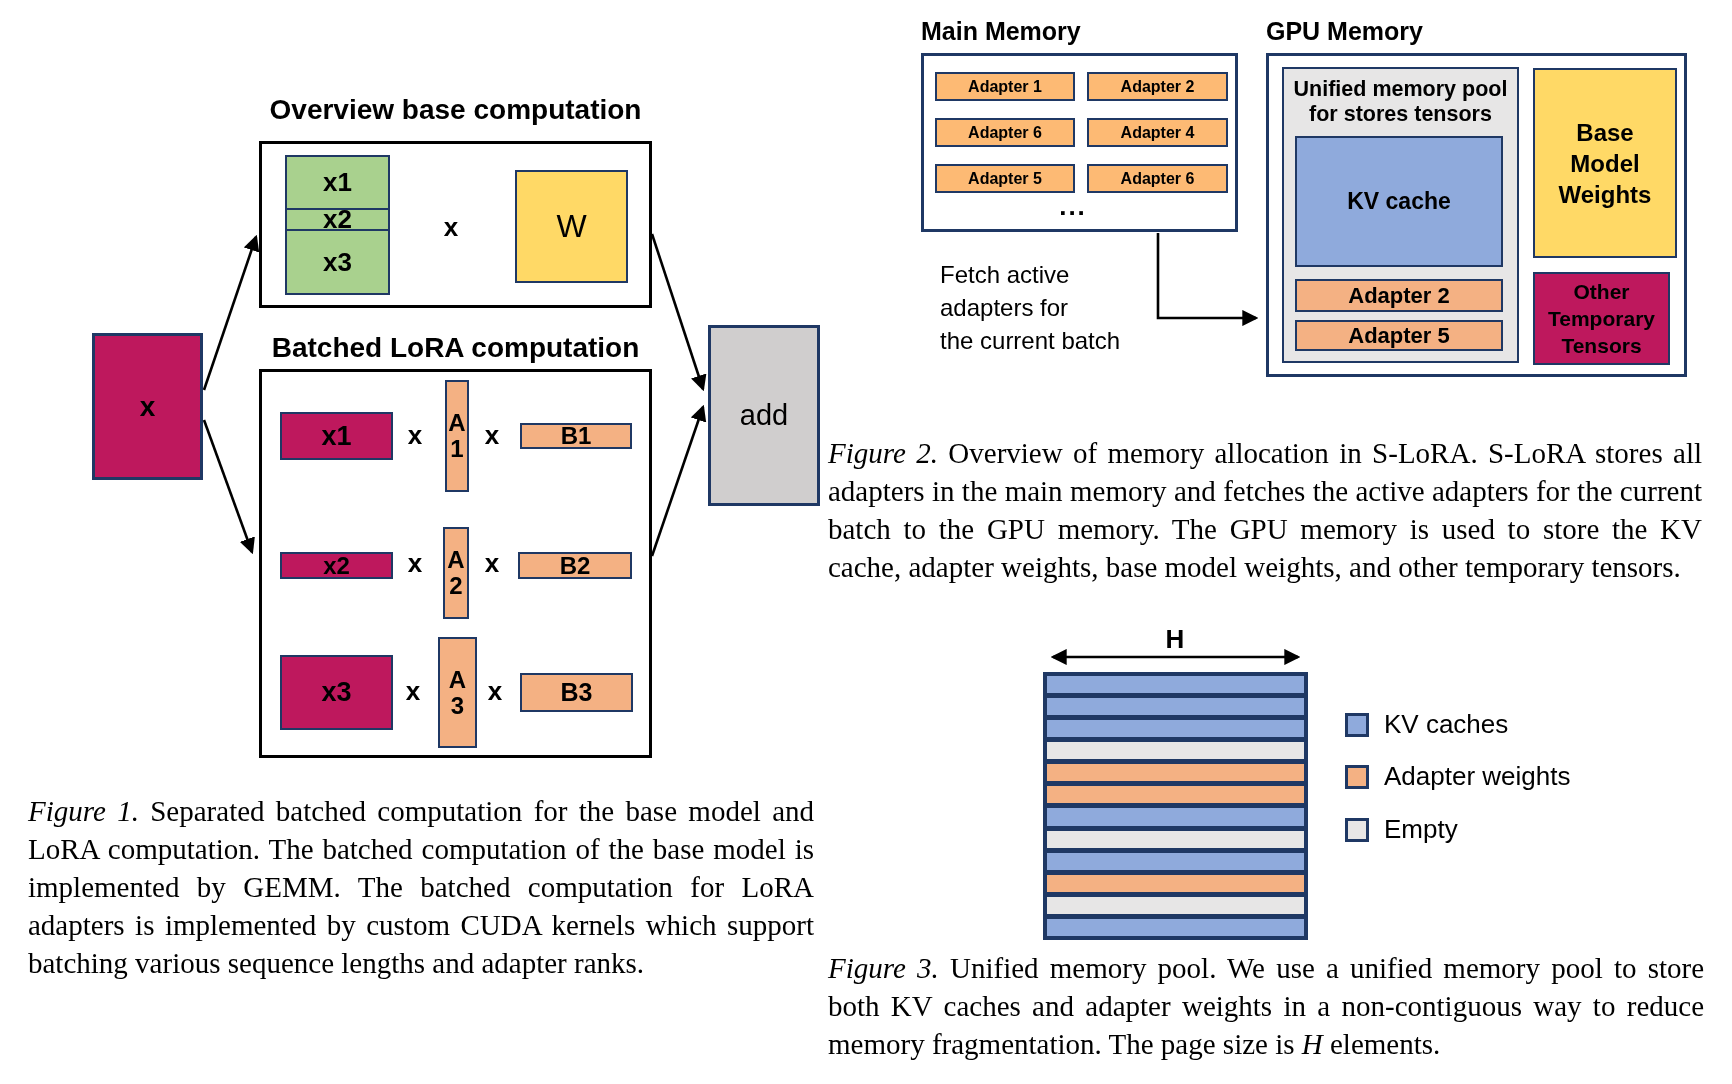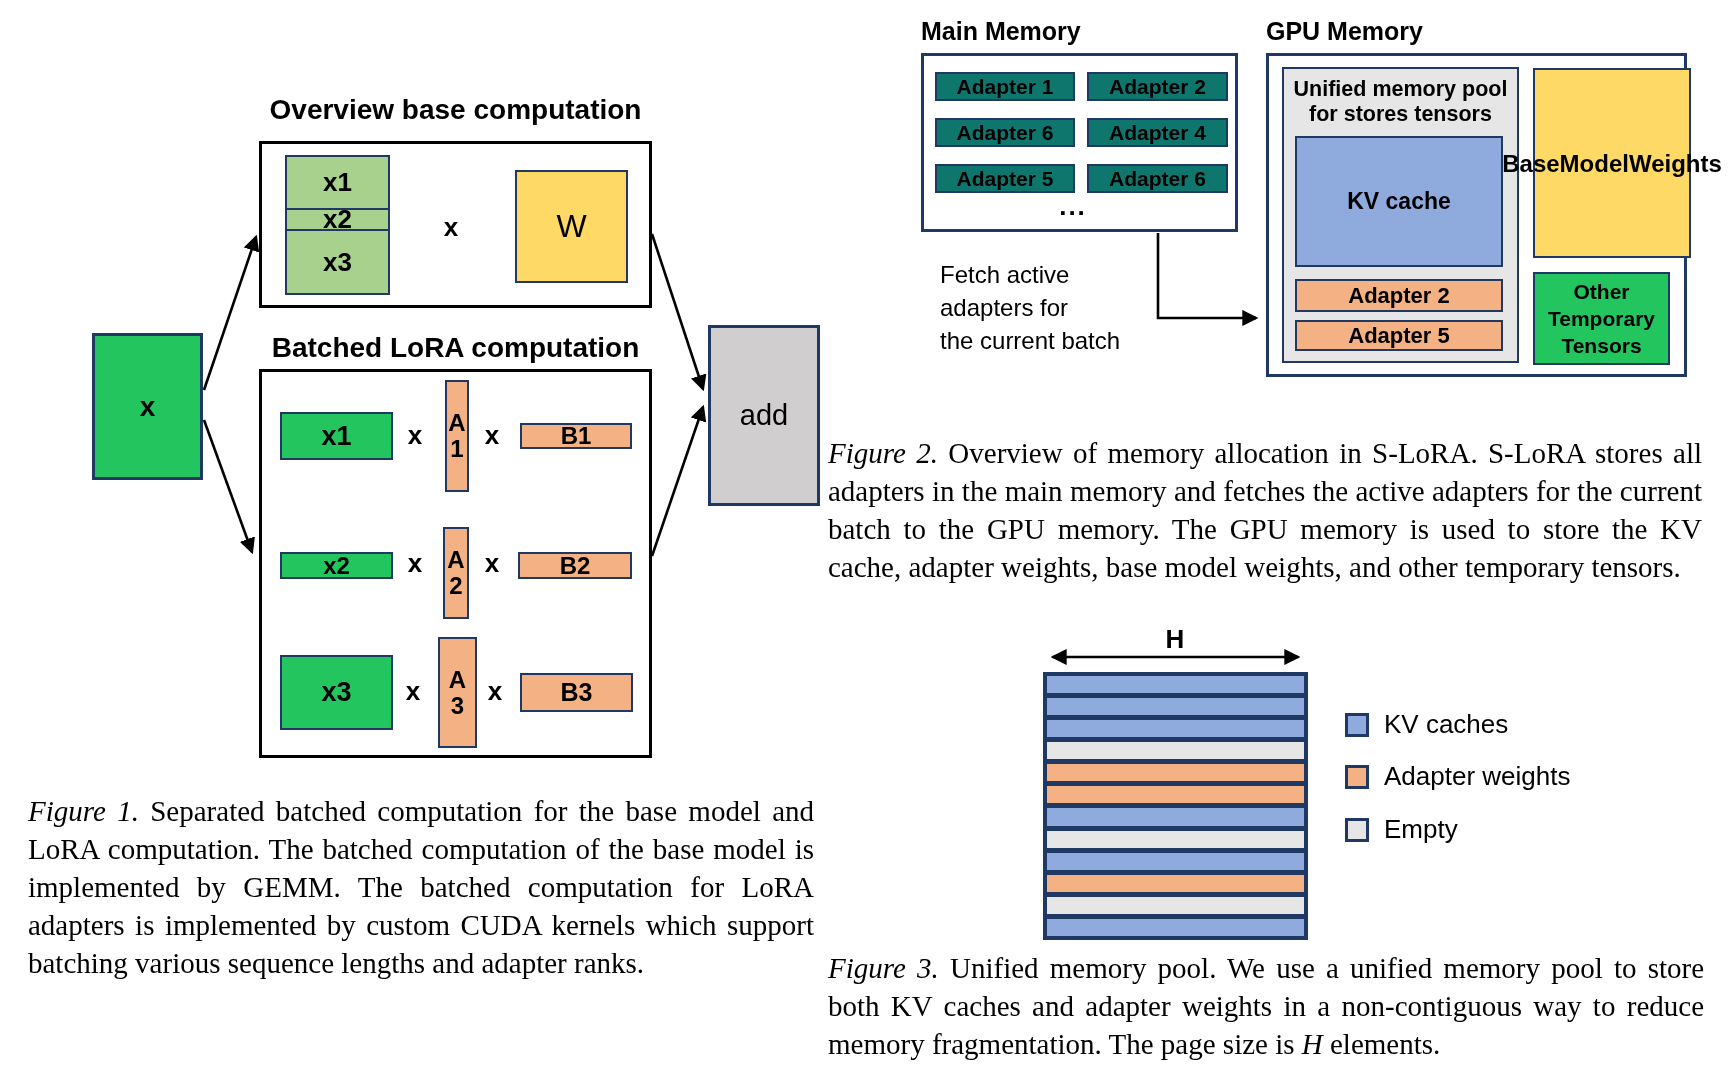--- a/index.html
+++ b/index.html
@@ -6,21 +6,21 @@
   html,body { background:#ffffff; }
   .canvas {
     position:relative; width:1732px; height:1084px; background:#ffffff;
     font-family:"Liberation Sans", sans-serif; color:#000; overflow:hidden;
   }
   .abs { position:absolute; }
   .cell {
     position:absolute; display:flex; align-items:center; justify-content:center;
     border:2.5px solid #1f3864; text-align:center;
   }
-  .green  { background:#22c55e; }
+  .green  { background:#be185d; }
   .orange { background:#f4b183; }
   .yellow { background:#ffd966; }
   .blue   { background:#8faadc; }
   .lgray  { background:#e7e6e6; }
   .dgray  { background:#d0cece; }
   .blackbox { position:absolute; border:3px solid #000; background:#fff; }
   .navybox  { position:absolute; border:3px solid #1f3864; background:#fff; }
   .ftitle { position:absolute; text-align:center; font-weight:600; font-size:28px; }
   .smtitle { position:absolute; font-weight:700; font-size:25px; }
   .mult { position:absolute; font-size:26px; font-weight:600; width:30px; text-align:center; }
@@ -35,21 +35,21 @@
   .stack-seg {
     width:105px; display:flex; align-items:center; justify-content:center;
     border:2.5px solid #1f3864; background:#a9d18e; font-size:26px; font-weight:600;
   }
   .adapter-grid {
     position:absolute; display:grid; grid-template-columns:140px 141px;
     column-gap:12px; row-gap:17px;
   }
   .adapter-cell {
     height:29px; display:flex; align-items:center; justify-content:center;
-    background:#0f766e; border:2.5px solid #1f3864; font-size:21px; font-weight:600;
+    background:#fdba74; border:2.5px solid #1f3864; font-size:16px; font-weight:600;
   }
   .pool-title { line-height:25px; font-size:21.5px; font-weight:600; text-align:center; }
   .fetch-note { position:absolute; font-size:24px; line-height:33px; font-weight:500; }
   .stripes {
     position:absolute; background:#1f3864; display:flex; flex-direction:column;
     padding:4px; gap:5px;
   }
   .stripe { flex:1; }
   .legend-item { position:absolute; display:flex; align-items:center; gap:15px; }
   .legend-swatch { width:24px; height:24px; border:3.5px solid #1f3864; }
@@ -143,21 +143,21 @@
     <div class="cell lgray" style="left:1282px; top:67px; width:237px; height:296px; align-items:flex-start;">
       <div class="pool-title" style="margin-top:8px;">
         <div>Unified memory pool</div>
         <div>for stores tensors</div>
       </div>
     </div>
     <div class="cell blue" style="left:1295px; top:136px; width:208px; height:131px; font-size:23px; font-weight:600;">KV cache</div>
     <div class="cell orange" style="left:1295px; top:279px; width:208px; height:33px; font-size:22px; font-weight:600;">Adapter 2</div>
     <div class="cell orange" style="left:1295px; top:320px; width:208px; height:31px; font-size:22px; font-weight:600;">Adapter 5</div>
 
-    <div class="cell yellow" style="left:1533px; top:68px; width:158px; height:190px; flex-direction:row; font-size:24px; font-weight:600; line-height:31px;">
+    <div class="cell yellow" style="left:1533px; top:68px; width:144px; height:190px; flex-direction:column; font-size:24px; font-weight:600; line-height:31px;">
       <span>Base</span>
       <span>Model</span>
       <span>Weights</span>
     </div>
     <div class="cell green" style="left:1533px; top:272px; width:137px; height:93px; flex-direction:column; font-size:21px; font-weight:600; line-height:27px;">
       <span>Other</span>
       <span>Temporary</span>
       <span>Tensors</span>
     </div>
 

